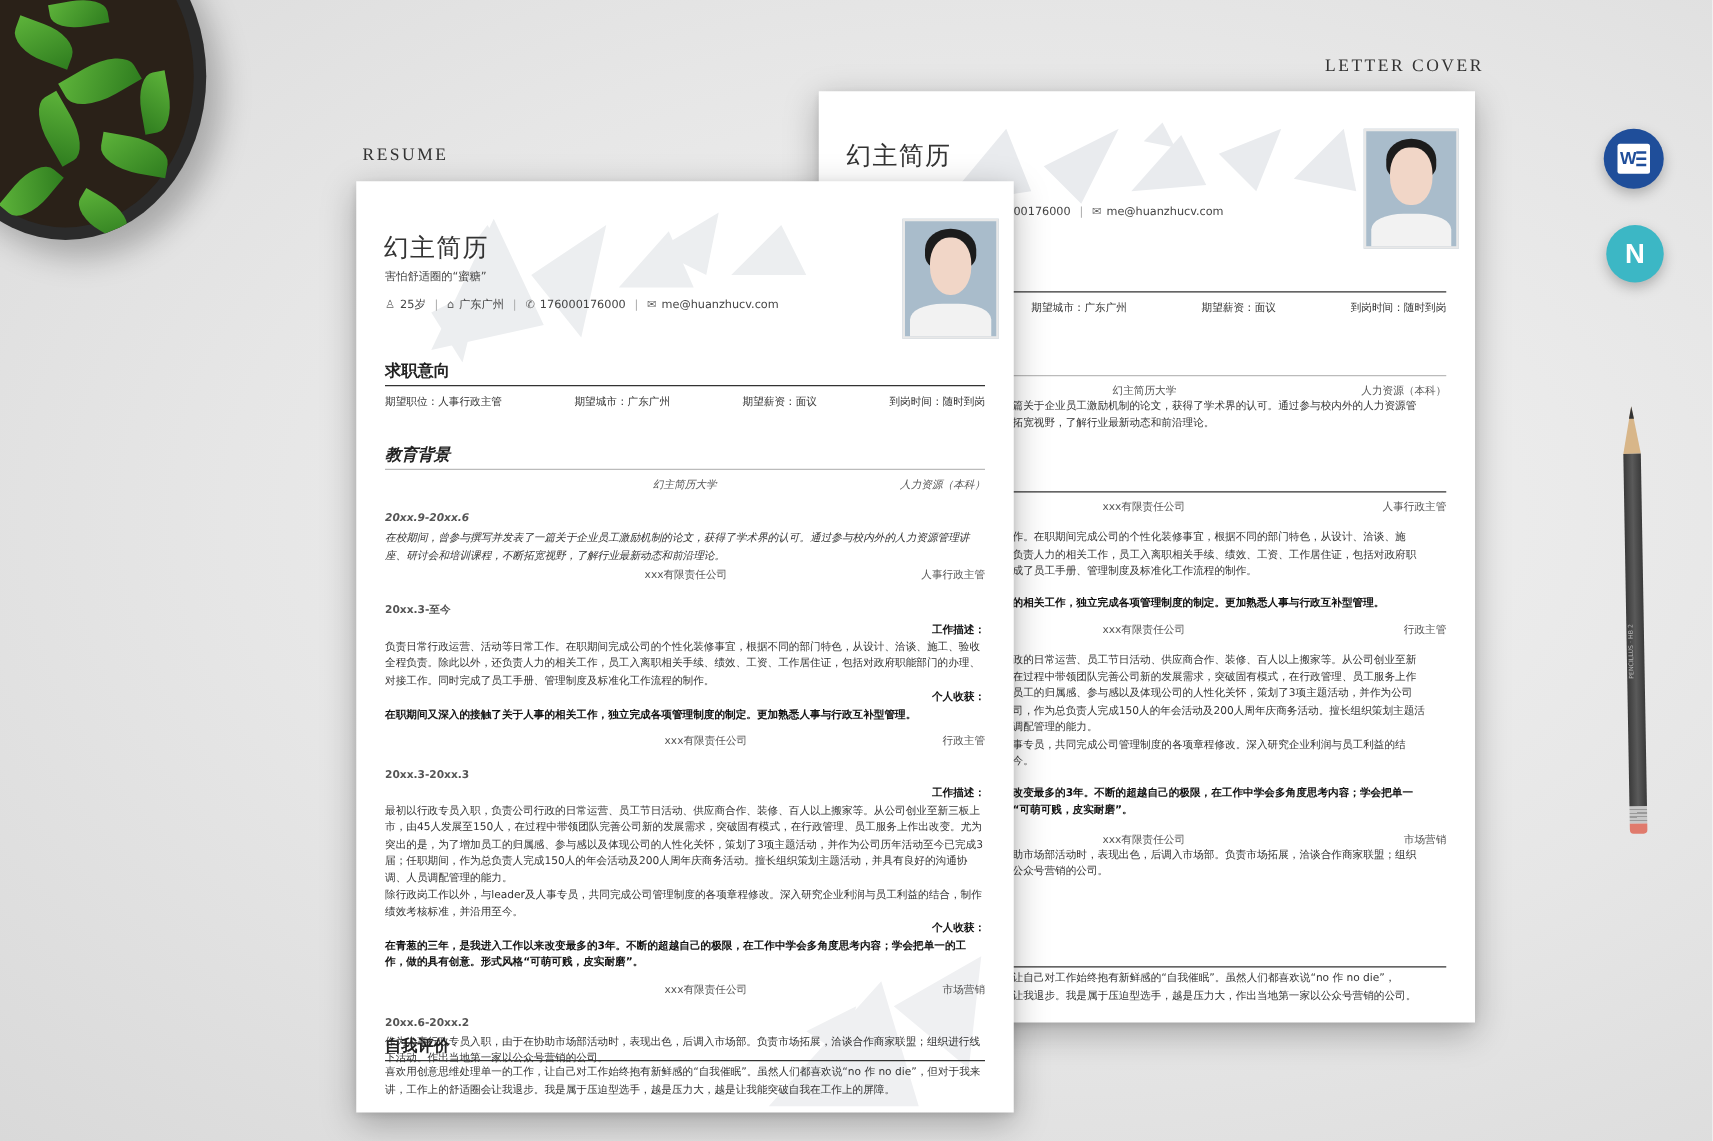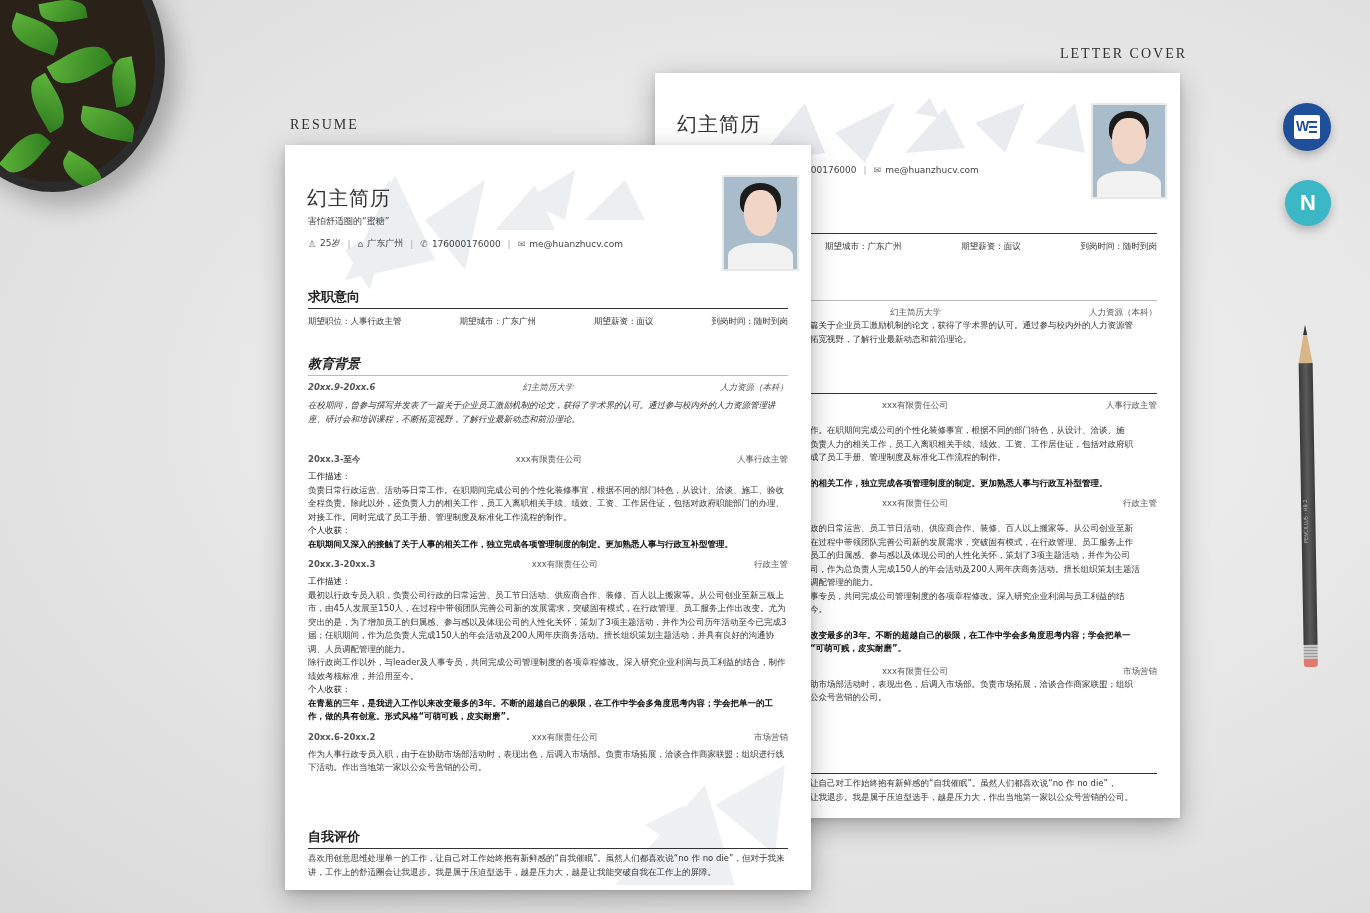--- a/index.html
+++ b/index.html
@@ -40,24 +40,24 @@
   .photo {
     position:absolute; background:#a9bccb; border: 2px solid #e8e8e8; overflow:hidden;
   }
   .photo .hair { position:absolute; left:22%; top:6%; width:56%; height:36%; background:#1c1c1c; border-radius: 50% 50% 35% 35%; }
   .photo .face { position:absolute; left:27%; top:14%; width:46%; height:50%; background:#f1d6c7; border-radius: 45% 45% 48% 48%; }
   .photo .shirt { position:absolute; left:5%; bottom:-6%; width:90%; height:34%; background:#f2f2f2; border-radius: 40% 40% 0 0; }
   .sec { position:absolute; }
   .sec-title { font-size: 13px; font-weight: bold; color:#222; padding-bottom: 2px; border-bottom: 1.5px solid #333; }
   .intent-row { display:flex; justify-content:space-between; font-size: 8.5px; color:#333; margin-top: 7px; }
   .entry-head { display:flex; justify-content:space-between; font-size: 8.5px; color:#555; margin-top: 6px; }
-  .entry-head .dt { font-weight: bold; color:#555; }
+  .entry-head .dt { font-weight: bold; color:#555;margin-top:28px; }
   .para { font-size: 8.5px; line-height: 13.5px; color:#333; }
   .bold { font-weight: bold; color:#111; }
-  .lbl { font-size: 8.5px; font-weight: normal; color:#111; line-height: 13.5px; }
+  .lbl { font-size: 8.5px; font-weight: bold; color:#111; line-height: 13.5px; text-align: right; }
   
   .app-icon { position:absolute; width:48px; height:48px; border-radius:50%; box-shadow: 0 4px 10px rgba(0,0,0,.25); display:flex; align-items:center; justify-content:center; }
   .word { background:#1f4e9a; }
   .word .doc { width:26px; height:24px; background:#fff; position:relative; border-radius:2px; }
   .word .doc span { position:absolute; left:2px; top:3px; font-size:14px; font-weight:bold; color:#1f4e9a; font-family:"Liberation Sans",sans-serif; }
   .word .doc i { position:absolute; right:3px; width:8px; height:2px; background:#1f4e9a; }
   .pages-ic { background:#3cb7c5; }
   .pages-ic span { color:#fff; font-weight:bold; font-size:22px; font-family:"Liberation Sans",sans-serif; }
   .pencil { position:absolute; left:1300px; top:325px; width:16px; height:345px; transform: rotate(-1deg); }
   .pencil .tip { width:0; height:0; border-left:7px solid transparent; border-right:7px solid transparent; border-bottom:38px solid #d8b689; margin: 0 auto; position:relative; }

